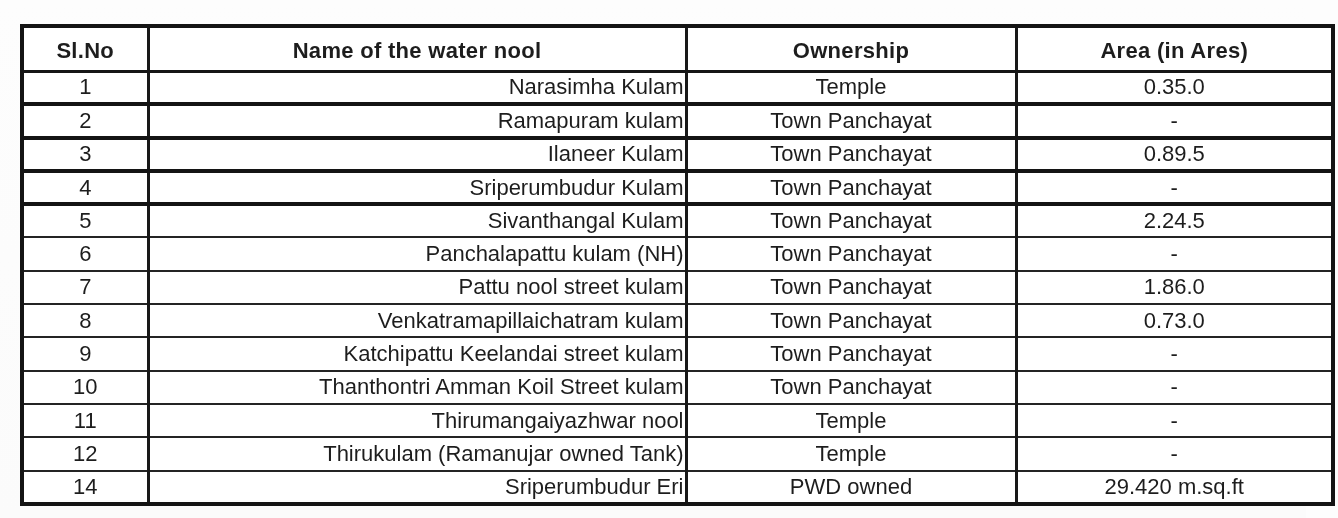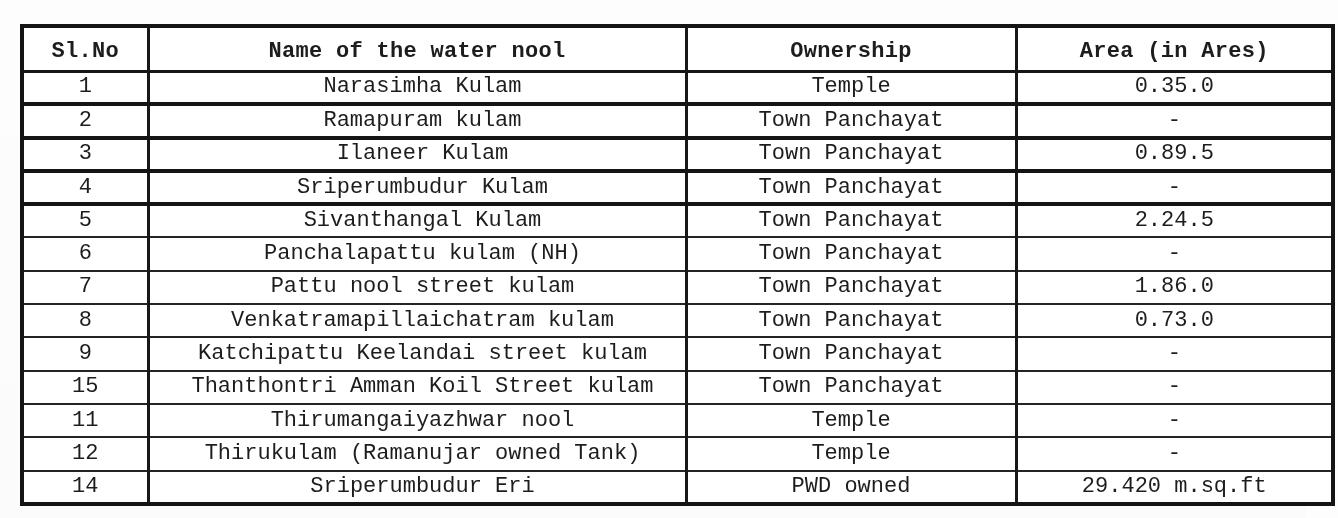--- a/index.html
+++ b/index.html
@@ -12,21 +12,20 @@
     background: #fdfdfd;
     font-family: "Liberation Sans", sans-serif;
     overflow: hidden;
   }
   .page {
     position: relative;
     width: 1306px;
     height: 518px;
     background:
       linear-gradient(180deg, #fdfdfd 0%, #fbfbfb 100%);
-    font-family: Liberation Mono, monospace;
   }
   table.wb {
     position: absolute;
     left: 20px;
     top: 24px;
     width: 1311px;
     height: 482px;
     border-collapse: collapse;
     table-layout: fixed;
     background: #ffffff;
@@ -66,21 +65,21 @@
     border-bottom-width: 4px;
     border-bottom-color: #141414;
   }
   tbody tr:last-child td {
     border-bottom: none;
   }
   td.num, td.own, td.area {
     text-align: center;
   }
   td.name {
-    text-align: center;
+    text-align: right;
     padding-left: 12px;
   }
 </style>
 </head>
 <body>
 
 <div class="page">
   <table class="wb">
     <colgroup>
       <col class="c0">
@@ -145,21 +144,21 @@
         <td class="own">Town Panchayat</td>
         <td class="area">0.73.0</td>
       </tr>
       <tr>
         <td class="num">9</td>
         <td class="name">Katchipattu Keelandai street kulam</td>
         <td class="own">Town Panchayat</td>
         <td class="area">-</td>
       </tr>
       <tr>
-        <td class="num">15</td>
+        <td class="num">10</td>
         <td class="name">Thanthontri Amman Koil Street kulam</td>
         <td class="own">Town Panchayat</td>
         <td class="area">-</td>
       </tr>
       <tr>
         <td class="num">11</td>
         <td class="name">Thirumangaiyazhwar nool</td>
         <td class="own">Temple</td>
         <td class="area">-</td>
       </tr>

